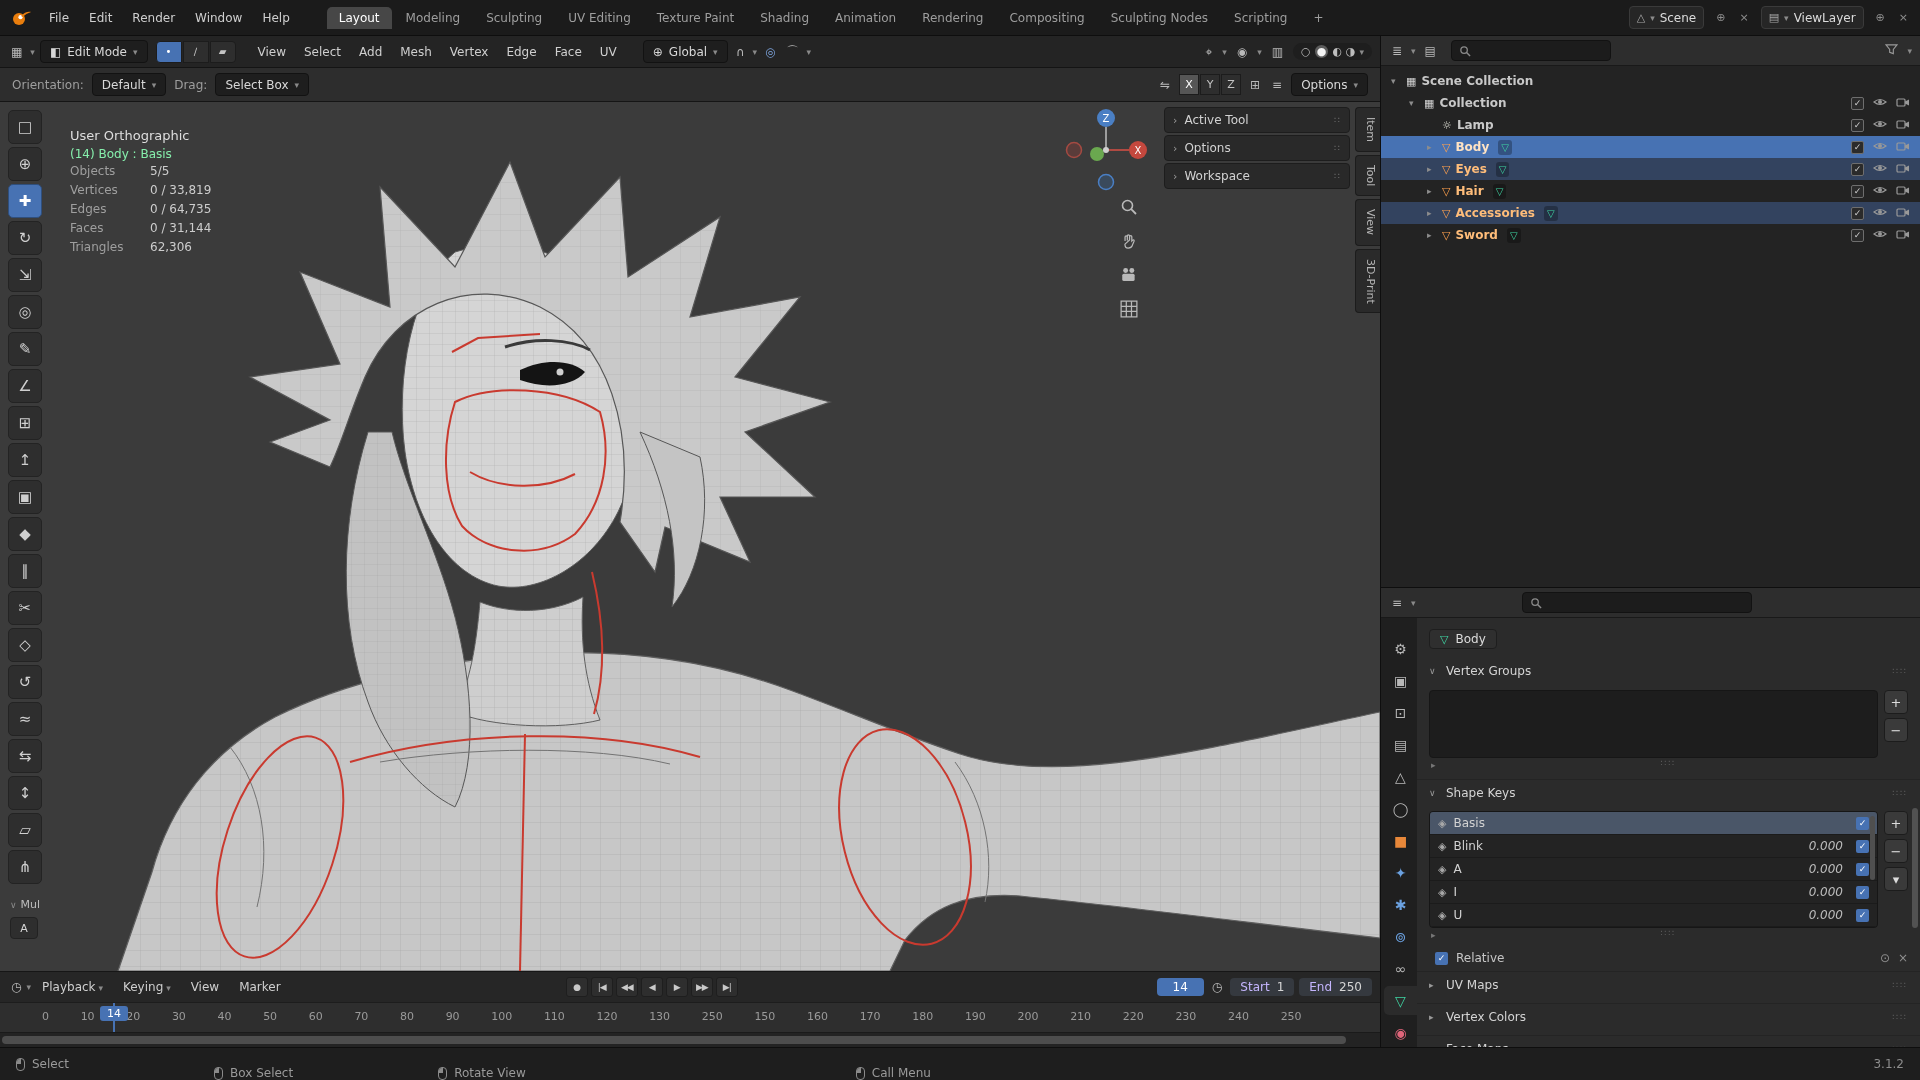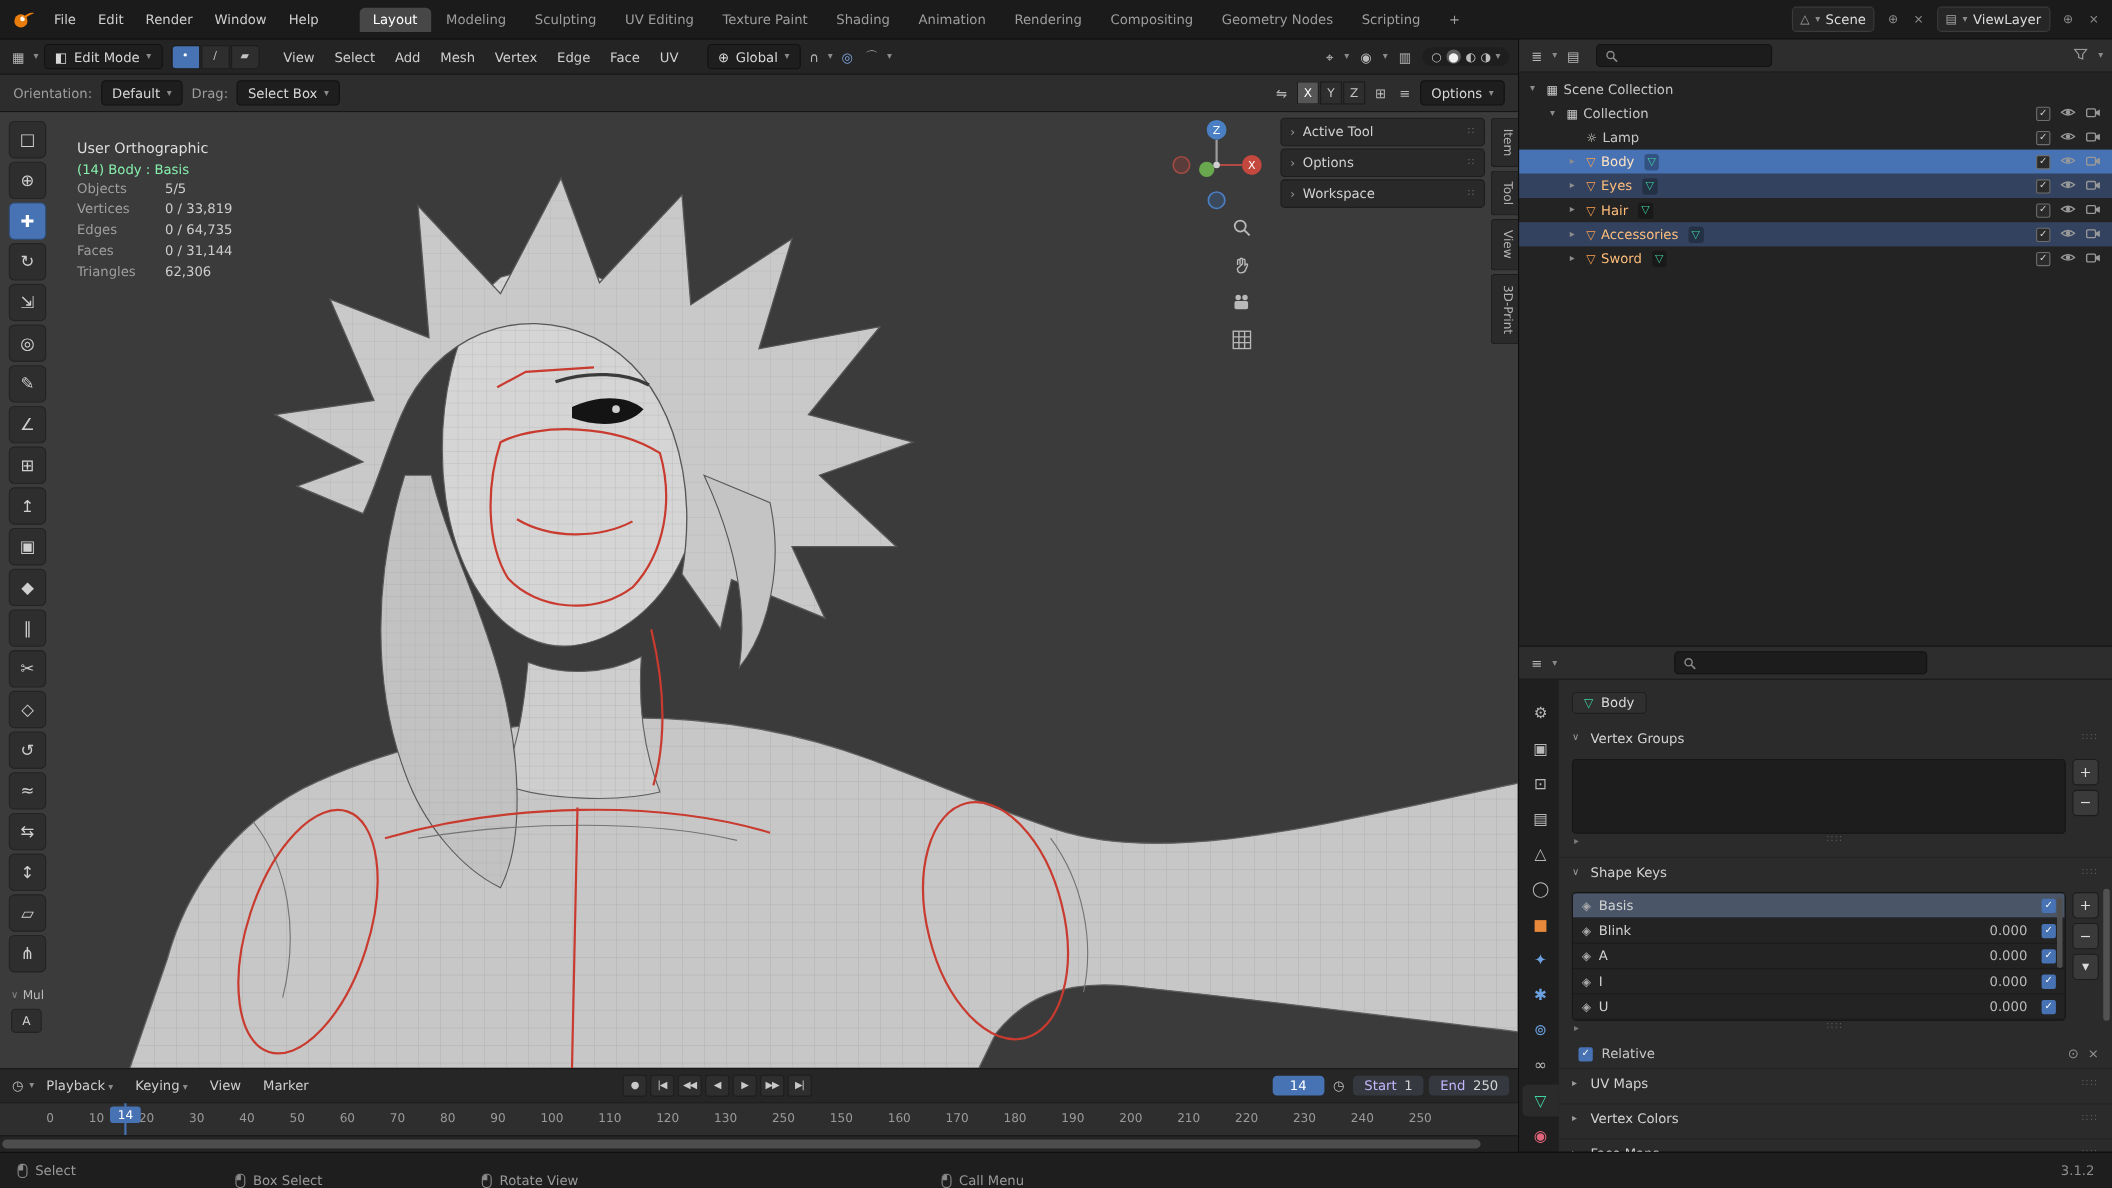--- a/index.html
+++ b/index.html
@@ -108,21 +108,21 @@
   .search { display:flex; align-items:center; gap:6px; background:#1c1c1c; border:1px solid #121212; border-radius:4px; height:21px; padding:0 7px; }
   .o-search { width:160px; margin-left:6px; }
   .tree { flex:1; padding:4px 0; overflow:hidden; }
   .orow { height:22px; display:flex; align-items:center; gap:5px; padding-right:10px; }
   .d0 { padding-left:10px; } .d1 { padding-left:28px; } .d2 { padding-left:46px; }
   .expander { color:#8d8d8d; font-size:9px; width:10px; }
   .kind-lamp .expander { visibility:hidden; }
   .obj-icon { font-size:11px; color:#d0d0d0; }
   .kind-mesh .obj-icon { color:var(--object-orange,#ffa04d); }
   .kind-lamp .obj-icon { color:#d8d8cf; }
-  .row-label { color:#c8c8c8; }
+  .row-label { color:#c8c8c8;font-weight:bold; }
   .kind-mesh .row-label { color:var(--selected-text,#ffbd7a); }
   .orow.active { background:var(--accent,#4772b3); }
   .orow.active .row-label { color:#ffe3c4; }
   .orow.selected { background:#33435f; }
   .badge { color:var(--mesh-green,#3fd6a4); background:rgba(0,0,0,.28); border-radius:3px; padding:0 3px; font-size:10px; height:15px; line-height:15px; margin-left:4px; }
   .row-icons { margin-left:auto; display:flex; gap:9px; align-items:center; }
   .cbx { width:13px; height:13px; border:1px solid #6e6e6e; border-radius:2px; background:#2b2b2b; color:#cfcfcf; font-size:9px; line-height:11px; text-align:center; }
 
   
   .props { flex:1; display:flex; flex-direction:column; background:#2b2b2b; min-height:0; }
@@ -143,21 +143,21 @@
   .side-btns { display:flex; flex-direction:column; gap:4px; }
   .sbtn { width:24px; height:24px; background:#3a3a3a; border:1px solid #1c1c1c; border-radius:4px; display:flex; align-items:center; justify-content:center; color:#dcdcdc; font-size:13px; }
   .panel-foot { position:relative; height:15px; }
   .foot-exp { position:absolute; left:2px; top:2px; color:#777; font-size:9px; }
   .foot-grip { text-align:center; color:#5c5c5c; font-size:9px; letter-spacing:2px; }
   .sk-list { flex:1; background:#1d1d1d; border:1px solid #161616; border-radius:4px; overflow:hidden; position:relative; }
   .sk-row { height:23px; display:flex; align-items:center; gap:7px; padding:0 8px; background:#232323; border-bottom:1px solid #1b1b1b; }
   .sk-row.active { background:#4a5668; }
   .sk-icon { color:#a8a8a8; font-size:11px; }
   .sk-name { flex:1; color:#d2d2d2; }
-  .sk-val { width:58px; text-align:right; color:#bcbcbc; }
+  .sk-val { width:58px; text-align:right; color:#bcbcbc;font-style:italic; }
   .sk-cbx { width:13px; height:13px; background:var(--accent,#4772b3); border-radius:2px; color:#fff; font-size:9px; line-height:13px; text-align:center; margin-left:6px; }
   .sk-scroll { position:absolute; right:2px; top:4px; width:5px; height:64px; background:#4f4f4f; border-radius:3px; }
   .rel-row { display:flex; align-items:center; gap:8px; margin-top:8px; color:#c6c6c6; }
   .rel-icons { margin-left:auto; display:flex; gap:8px; color:#8f8f8f; }
   .props-scroll { position:absolute; right:2px; top:190px; width:6px; height:120px; background:#525252; border-radius:3px; }
 
   
   .statusbar { height:33px; flex:0 0 33px; background:#1e1e1e; border-top:1px solid #0e0e0e; display:flex; align-items:center; padding:0 16px; color:#9a9a9a; }
   .hint { display:flex; align-items:center; gap:7px; }
   .hint + .hint { margin-left:145px;margin-top:18px; }
@@ -203,21 +203,21 @@
         <div class="ws-tab">Texture Paint</div>
 
         <div class="ws-tab">Shading</div>
 
         <div class="ws-tab">Animation</div>
 
         <div class="ws-tab">Rendering</div>
 
         <div class="ws-tab">Compositing</div>
 
-        <div class="ws-tab">Geometry Nodes</div>
+        <div class="ws-tab">Sculpting Nodes</div>
 
         <div class="ws-tab">Scripting</div>
 
         <div class="ws-tab">+</div>
 
     </div>
     <div class="topbar-right">
       <div class="widget">
         <span class="wicon">△</span>
         <span class="chev">▾</span>

